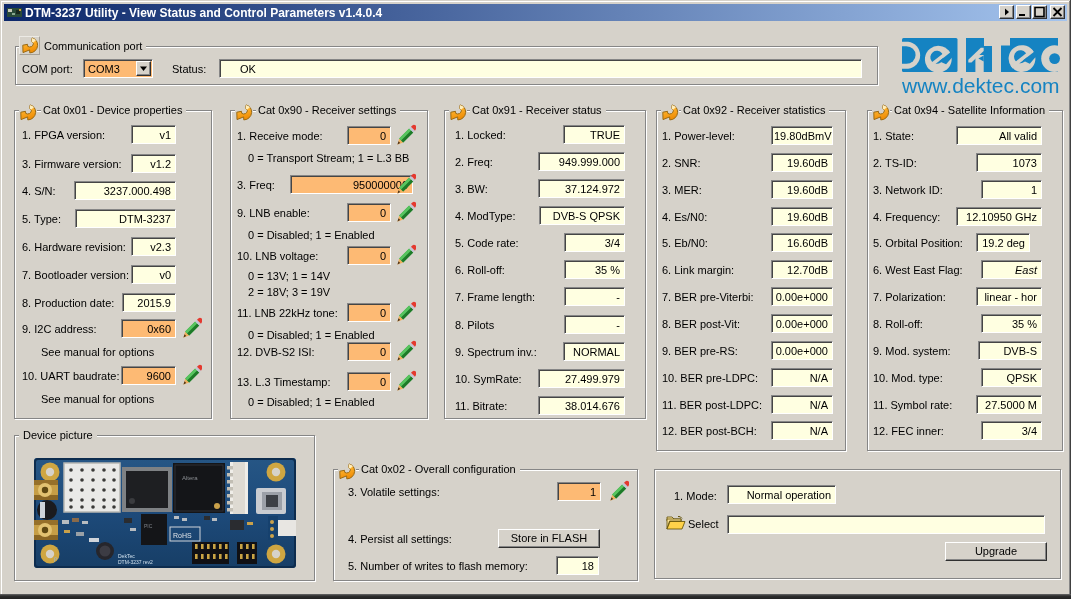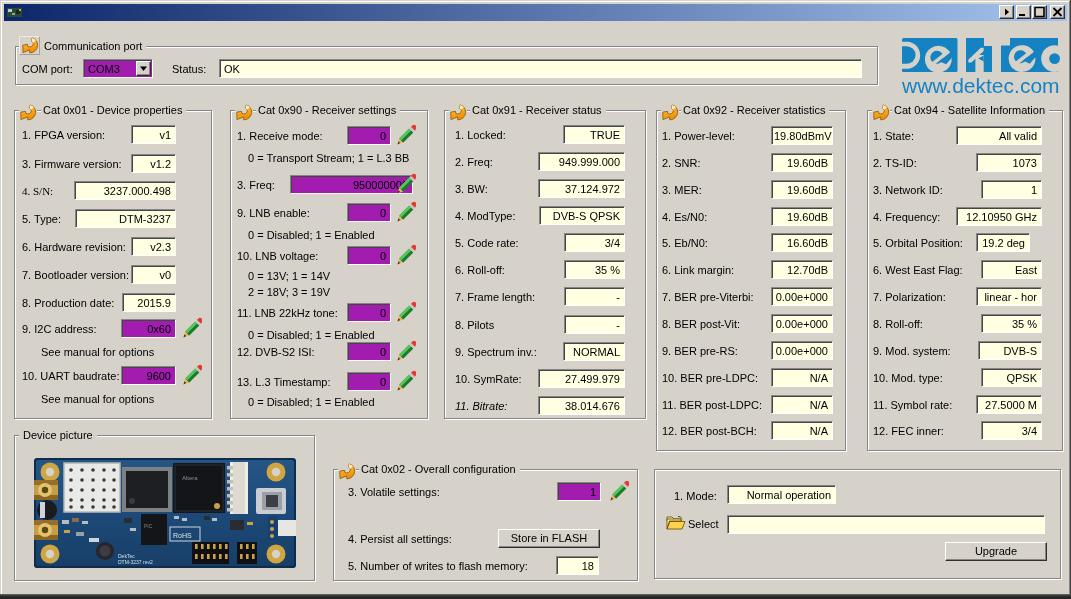--- a/index.html
+++ b/index.html
@@ -1,35 +1,36 @@
 <!DOCTYPE html>
 <html><head><meta charset="utf-8"><style>
 *{margin:0;padding:0;box-sizing:border-box}
 html,body{width:1071px;height:599px;overflow:hidden}
 body{font-family:"Liberation Sans",sans-serif;background:#d6d2ca}
 #win{position:absolute;left:0;top:0;width:1071px;height:599px;background:#d6d2ca}
 .gb{position:absolute;border:1px solid #868686;box-shadow:1px 1px 0 #fff,inset 1px 1px 0 #fff}
 .gt{position:absolute;background:#d6d2ca;font-size:11px;white-space:nowrap;line-height:13px}
 .lbl{position:absolute;font-size:11px;white-space:nowrap;color:#000;line-height:13px}
 .f{position:absolute;height:19px;background:#ffffe1;border:1px solid;border-color:#868686 #fff #fff #868686;box-shadow:inset 1px 1px 0 #454545;font-size:11px;text-align:right;padding:3px 4px 0 2px;white-space:nowrap}
-.fb{background:#a21caf}
+.fb{background:#fdba74}
 .fl{text-align:left}
 .btn{position:absolute;height:17px;background:#d6d2ca;border:1px solid;border-color:#fff #303030 #303030 #fff;box-shadow:inset -1px -1px 0 #868686;font-size:11px;text-align:center;padding-top:2px}
 svg{position:absolute}
 </style></head>
 <body>
 <div id="win">
 <div style="position:absolute;left:4px;top:4px;width:1063px;height:17px;background:linear-gradient(to right,#0c2769,#a4c4ee)"></div>
 <svg style="left:7px;top:6px" width="15" height="13" viewBox="0 0 15 13">
       <rect x="0" y="2" width="15" height="9" fill="#2a4a38"></rect>
       <rect x="1" y="3" width="4" height="3" fill="#c8c8b8"></rect>
       <rect x="9" y="4" width="4" height="4" fill="#18281e"></rect>
       <rect x="5" y="7" width="3" height="2" fill="#88a890"></rect>
       <rect x="12" y="3" width="2" height="2" fill="#d0a040"></rect>
     </svg>
+<div class="lbl" style="left:25px;top:7px;color:#fff;font-weight:bold;font-size:12px">DTM-3237 Utility - View Status and Control Parameters v1.4.0.4</div>
 <div class="btn" style="left:999px;top:5px;width:15px;height:14px"></div>
 <div class="btn" style="left:1016px;top:5px;width:15px;height:14px"></div>
 <div class="btn" style="left:1032px;top:5px;width:15px;height:14px"></div>
 <div class="btn" style="left:1050px;top:5px;width:15px;height:14px"></div>
 <svg style="left:999px;top:5px" width="15" height="14" viewBox="0 0 15 14">
       <path d="M6,3.5 L10,7 L6,10.5 Z" fill="#000"></path>
     </svg>
 <svg style="left:1016px;top:5px" width="15" height="14" viewBox="0 0 15 14">
       <rect x="3" y="9" width="6" height="2" fill="#000"></rect>
     </svg>
@@ -90,42 +91,42 @@
 </linearGradient>
       </defs>
     </svg>
 <div class="lbl" style="left:22px;top:63px;">COM port:</div>
 <div class="f fb fl" style="left:83px;top:59px;width:70px;padding-left:4px;">COM3</div>
 <div class="btn" style="left:136px;top:61px;width:15px;height:15px"></div>
 <svg style="left:136px;top:61px" width="15" height="15" viewBox="0 0 15 15">
       <path d="M4,5.5 h7 l-3.5,4.5 z" fill="#000"></path>
     </svg>
 <div class="lbl" style="left:172px;top:63px;">Status:</div>
-<div class="f fl" style="left:219px;top:59px;width:643px;padding-left:4px;">OK</div>
+<div class="f fl" style="left:219px;top:59px;width:643px;padding-left:20px;">OK</div>
 <div class="gb" style="left:14px;top:110px;width:198px;height:309px"></div>
 <svg style="left:19px;top:104px" width="18" height="17" viewBox="0 0 18 17">
 <rect x="0" y="0" width="18" height="17" fill="#d6d2ca"></rect>
 <path d="M11.2,0.9 A7.8,7.8 0 0 1 16.6,8.4 A7.8,7.8 0 0 1 8.8,15.9 L8.6,12.9 L2.0,15.6 L1.8,8.2 L6.5,7.3 L6.7,9.3 A3.6,3.6 0 0 0 12.4,6.4 L10.6,4.4 Z" fill="url(#og19_104)" stroke="#9a6a14" stroke-width="1"></path>
 <path d="M11.2,0.9 A7.8,7.8 0 0 1 14.9,3.3 L12.0,5.8 L10.6,4.4 Z" fill="#ffeebb" stroke="none"></path>
 </svg>
 <svg style="left:19px;top:104px" width="0" height="0">
       <defs>
         <linearGradient id="og19_104" x1="0" y1="0" x2="0.3" y2="1">
 <stop offset="0" stop-color="#ffd97e"></stop>
           <stop offset="0.5" stop-color="#fbab25"></stop>
           <stop offset="1" stop-color="#ef8d06"></stop>
 </linearGradient>
       </defs>
     </svg>
 <div class="gt" style="left:41px;top:104px;padding:0 4px 0 2px">Cat 0x01 - Device properties</div>
 <div class="lbl" style="left:22px;top:129px;">1. FPGA version:</div>
 <div class="f" style="left:131px;top:125px;width:45px;">v1</div>
 <div class="lbl" style="left:22px;top:158px;">3. Firmware version:</div>
 <div class="f" style="left:131px;top:154px;width:45px;">v1.2</div>
-<div class="lbl" style="left:22px;top:185px;font-family:Liberation Serif, serif;">4. S/N:</div>
+<div class="lbl" style="left:22px;top:185px;">4. S/N:</div>
 <div class="f" style="left:74px;top:181px;width:102px;">3237.000.498</div>
 <div class="lbl" style="left:22px;top:213px;">5. Type:</div>
 <div class="f" style="left:75px;top:209px;width:101px;">DTM-3237</div>
 <div class="lbl" style="left:22px;top:241px;">6. Hardware revision:</div>
 <div class="f" style="left:131px;top:237px;width:45px;">v2.3</div>
 <div class="lbl" style="left:22px;top:269px;">7. Bootloader version:</div>
 <div class="f" style="left:131px;top:265px;width:45px;">v0</div>
 <div class="lbl" style="left:22px;top:297px;">8. Production date:</div>
 <div class="f" style="left:122px;top:293px;width:54px;">2015.9</div>
 <div class="lbl" style="left:22px;top:323px;">9. I2C address:</div>
@@ -280,21 +281,21 @@
 <div class="lbl" style="left:455px;top:264px;">6. Roll-off:</div>
 <div class="f" style="left:564px;top:260px;width:61px;">35 %</div>
 <div class="lbl" style="left:455px;top:291px;">7. Frame length:</div>
 <div class="f" style="left:564px;top:287px;width:61px;">-</div>
 <div class="lbl" style="left:455px;top:319px;">8. Pilots</div>
 <div class="f" style="left:564px;top:315px;width:61px;">-</div>
 <div class="lbl" style="left:455px;top:346px;">9. Spectrum inv.:</div>
 <div class="f" style="left:563px;top:342px;width:62px;">NORMAL</div>
 <div class="lbl" style="left:455px;top:373px;">10. SymRate:</div>
 <div class="f" style="left:538px;top:369px;width:87px;">27.499.979</div>
-<div class="lbl" style="left:455px;top:400px;font-style:italic;">11. Bitrate:</div>
+<div class="lbl" style="left:455px;top:400px;">11. Bitrate:</div>
 <div class="f" style="left:538px;top:396px;width:87px;">38.014.676</div>
 <div class="gb" style="left:656px;top:110px;width:190px;height:341px"></div>
 <svg style="left:661px;top:104px" width="18" height="17" viewBox="0 0 18 17">
 <rect x="0" y="0" width="18" height="17" fill="#d6d2ca"></rect>
 <path d="M11.2,0.9 A7.8,7.8 0 0 1 16.6,8.4 A7.8,7.8 0 0 1 8.8,15.9 L8.6,12.9 L2.0,15.6 L1.8,8.2 L6.5,7.3 L6.7,9.3 A3.6,3.6 0 0 0 12.4,6.4 L10.6,4.4 Z" fill="url(#og661_104)" stroke="#9a6a14" stroke-width="1"></path>
 <path d="M11.2,0.9 A7.8,7.8 0 0 1 14.9,3.3 L12.0,5.8 L10.6,4.4 Z" fill="#ffeebb" stroke="none"></path>
 </svg>
 <svg style="left:661px;top:104px" width="0" height="0">
       <defs>
         <linearGradient id="og661_104" x1="0" y1="0" x2="0.3" y2="1">
@@ -349,21 +350,21 @@
 <div class="f" style="left:956px;top:126px;width:86px;">All valid</div>
 <div class="lbl" style="left:873px;top:157px;">2. TS-ID:</div>
 <div class="f" style="left:976px;top:153px;width:66px;">1073</div>
 <div class="lbl" style="left:873px;top:184px;">3. Network ID:</div>
 <div class="f" style="left:981px;top:180px;width:61px;">1</div>
 <div class="lbl" style="left:873px;top:211px;">4. Frequency:</div>
 <div class="f" style="left:956px;top:207px;width:86px;">12.10950 GHz</div>
 <div class="lbl" style="left:873px;top:237px;">5. Orbital Position:</div>
 <div class="f" style="left:976px;top:233px;width:54px;">19.2 deg</div>
 <div class="lbl" style="left:873px;top:264px;">6. West East Flag:</div>
-<div class="f" style="left:981px;top:260px;width:61px;">East</div>
+<div class="f" style="left:981px;top:260px;width:61px;font-style:italic;">East</div>
 <div class="lbl" style="left:873px;top:291px;">7. Polarization:</div>
 <div class="f" style="left:976px;top:287px;width:66px;">linear - hor</div>
 <div class="lbl" style="left:873px;top:318px;">8. Roll-off:</div>
 <div class="f" style="left:981px;top:314px;width:61px;">35 %</div>
 <div class="lbl" style="left:873px;top:345px;">9. Mod. system:</div>
 <div class="f" style="left:978px;top:341px;width:64px;">DVB-S</div>
 <div class="lbl" style="left:873px;top:372px;">10. Mod. type:</div>
 <div class="f" style="left:981px;top:368px;width:61px;">QPSK</div>
 <div class="lbl" style="left:873px;top:399px;">11. Symbol rate:</div>
 <div class="f" style="left:976px;top:395px;width:66px;">27.5000 M</div>

